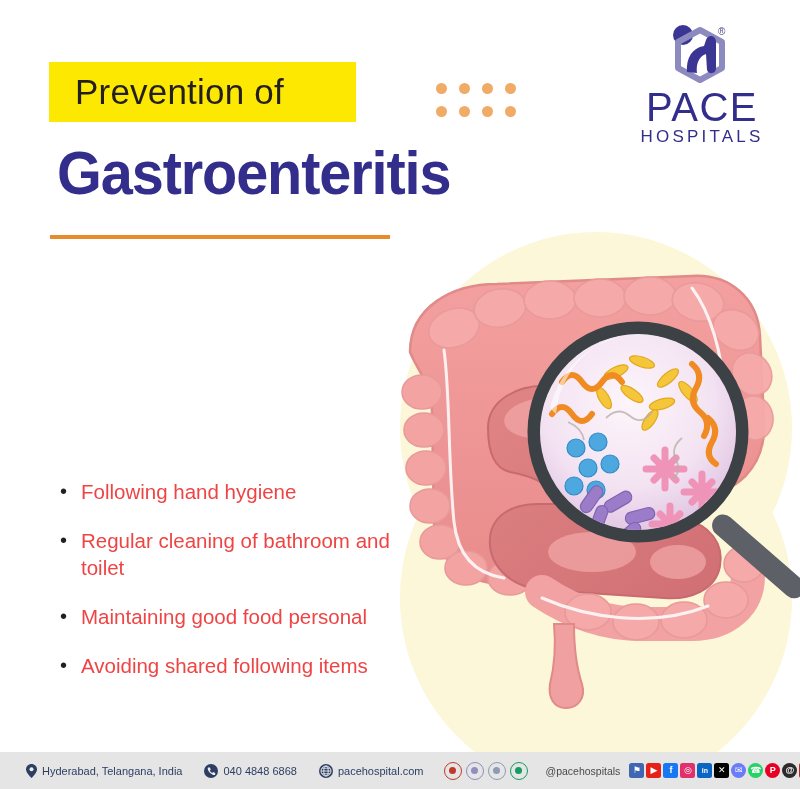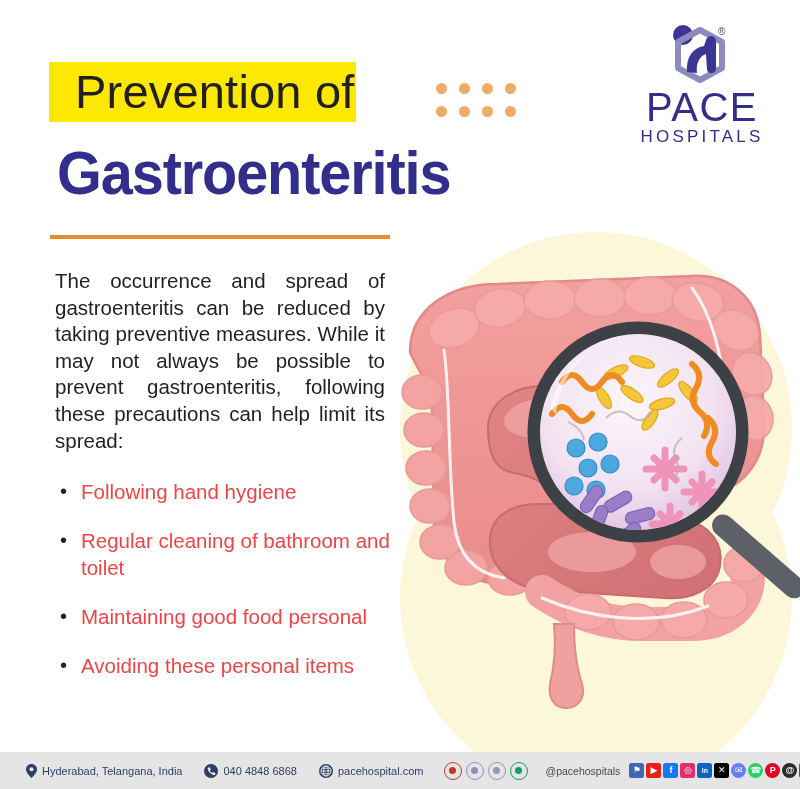--- a/index.html
+++ b/index.html
@@ -20,21 +20,21 @@
     position:absolute;left:8px;top:170px;width:392px;height:392px;border-radius:50%;
     background:#fbf7d8;
   }
   .illus-svg{position:absolute;left:0;top:0;width:408px;height:498px;}
 
   
   .yellow-box{
     position:absolute;left:49px;top:62px;width:307px;height:60px;background:#fde802;
   }
   .yellow-box span{
-    position:absolute;left:26px;top:9px;font-size:47px;color:#231f20;
+    position:absolute;left:26px;top:9px;font-size:35px;color:#231f20;
     letter-spacing:.2px;line-height:42px;font-weight:400;
   }
   .big-title{
     position:absolute;left:57px;top:140px;font-size:62px;line-height:66px;
     font-weight:700;color:#332e8c;letter-spacing:-1.2px;
     font-family:"Liberation Sans Narrow","Liberation Sans",sans-serif;
     transform:scaleX(.93);transform-origin:left center;
   }
   .orange-rule{
     position:absolute;left:50px;top:235px;width:340px;height:4px;background:#e78b2d;
@@ -283,38 +283,37 @@
       <circle cx="17" cy="11" r="10" fill="#3b3694"></circle>
       <path d="M34 6 L56 18 L56 44 L34 56 L12 44 L12 18 Z" fill="none" stroke="#8d8ac0" stroke-width="6" stroke-linejoin="round"></path>
       <path d="M21 48 C20 34 26 24 38 22 L40 16 C42 10 50 11 50 18 L50 44
                C50 50 43 51 41 46 L40 30 C32 33 30 41 31 49 Z" fill="#3b3694"></path>
     </svg>
     <div class="logo-reg">®</div>
     <div class="logo-pace">PACE</div>
     <div class="logo-hosp">HOSPITALS</div>
   </div>
 
-  <div class="body-copy">The occurrence and spread of gastroenteritis can be reduced by taking preventive measures. While it may not always be possible to prevent gastroenteritis, following these precautions can help limit its spread:</div>
 
   <div class="bullets">
     <div class="b-row">
       <div class="b-dot">•</div>
       <div class="b-txt">Following hand hygiene</div>
     </div>
     <div class="b-row">
       <div class="b-dot">•</div>
       <div class="b-txt">Regular cleaning of bathroom and toilet</div>
     </div>
     <div class="b-row">
       <div class="b-dot">•</div>
       <div class="b-txt">Maintaining good food personal</div>
     </div>
     <div class="b-row">
       <div class="b-dot">•</div>
-      <div class="b-txt">Avoiding these personal items</div>
+      <div class="b-txt">Avoiding shared following items</div>
     </div>
   </div>
 
   <div class="footer">
 
     <div class="f-item">
       <svg width="11" height="14" viewBox="0 0 11 14">
         <path d="M5.5 0 C2.5 0 0 2.4 0 5.3 C0 9.2 5.5 14 5.5 14 C5.5 14 11 9.2 11 5.3 C11 2.4 8.5 0 5.5 0 Z" fill="#2c3e63"></path>
         <circle cx="5.5" cy="5.2" r="2" fill="#eeeeee"></circle>
       </svg>

